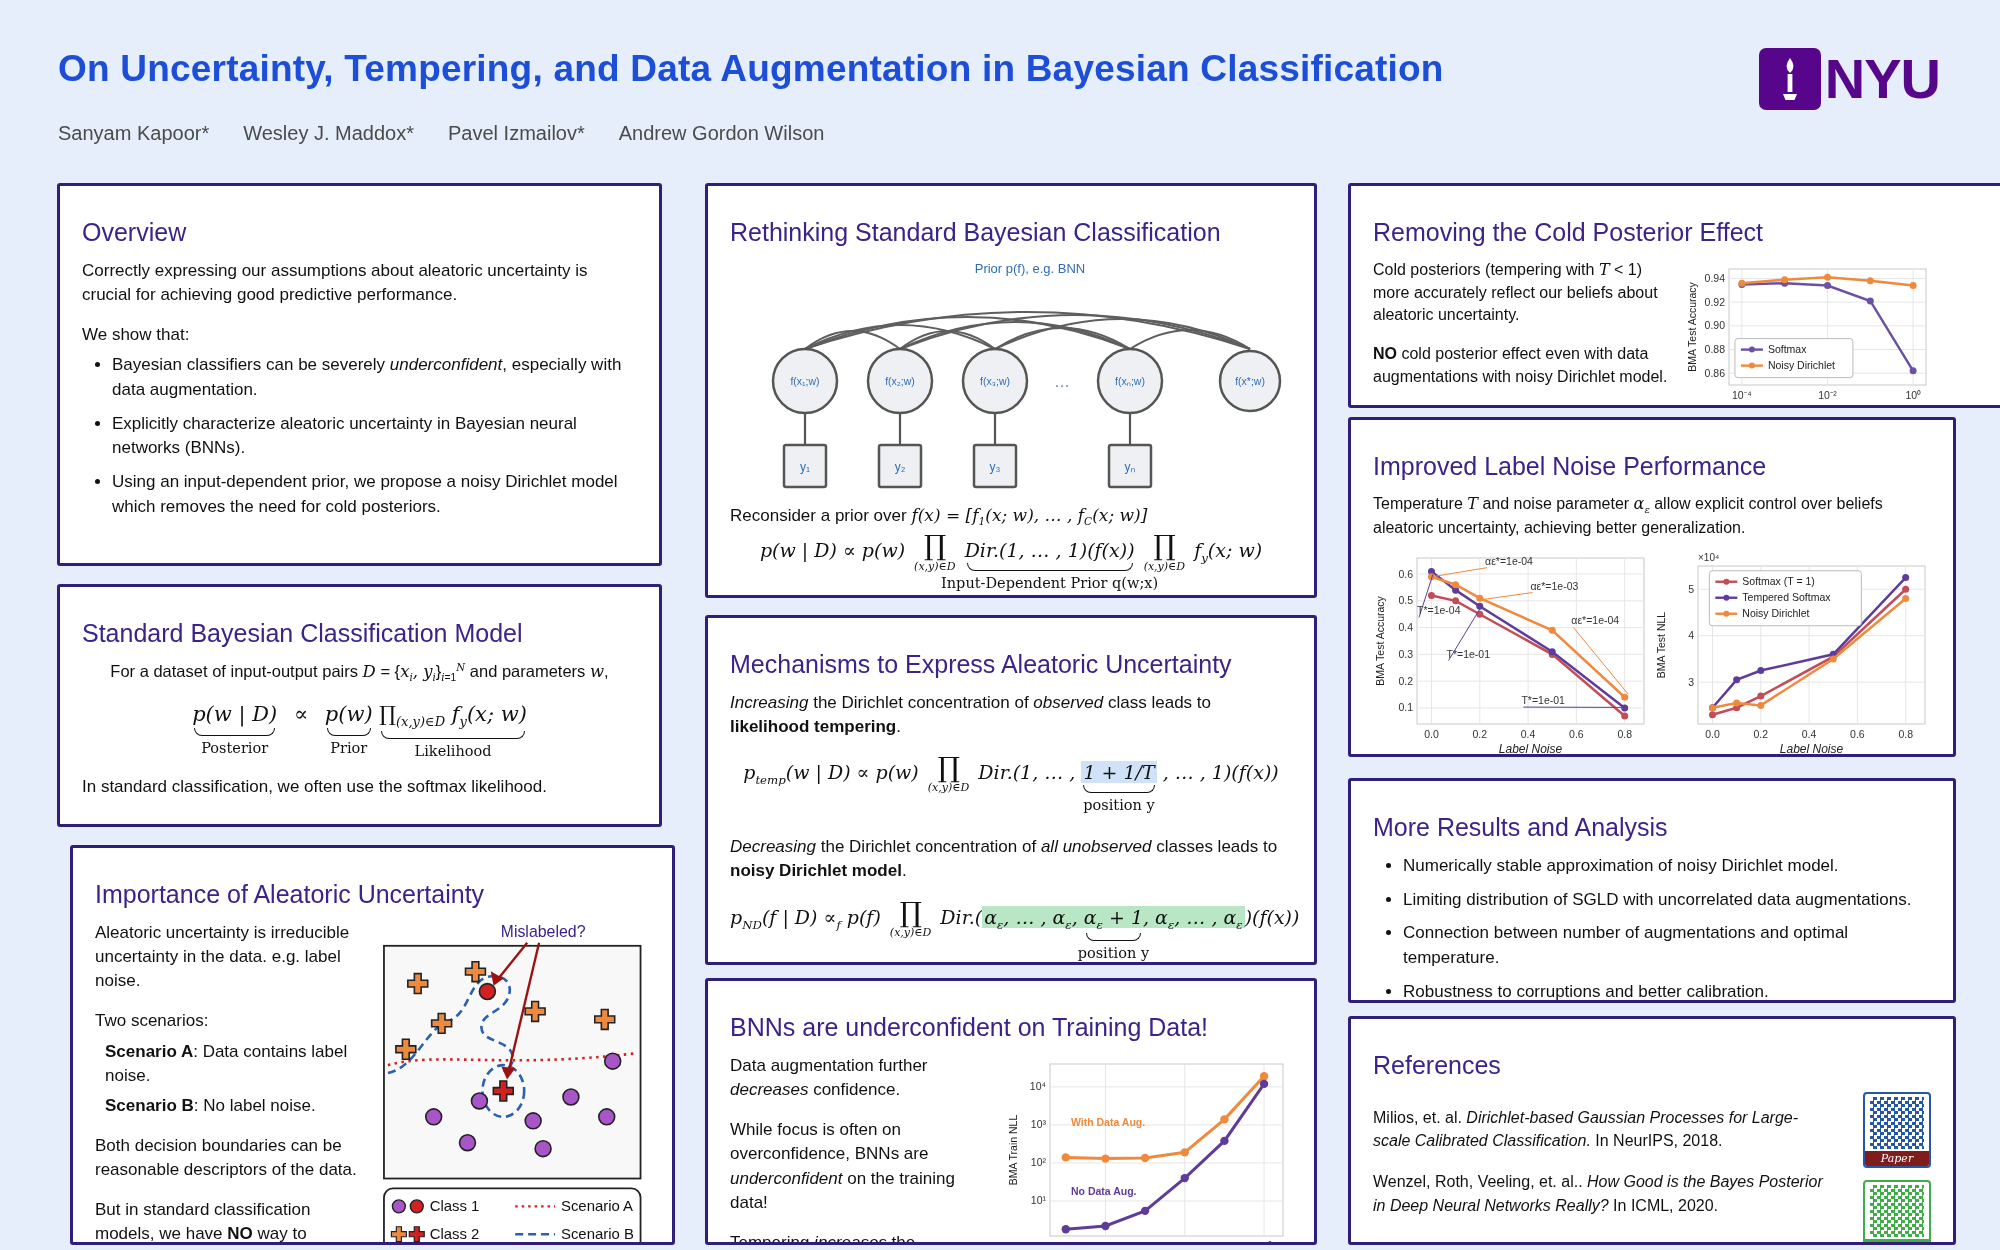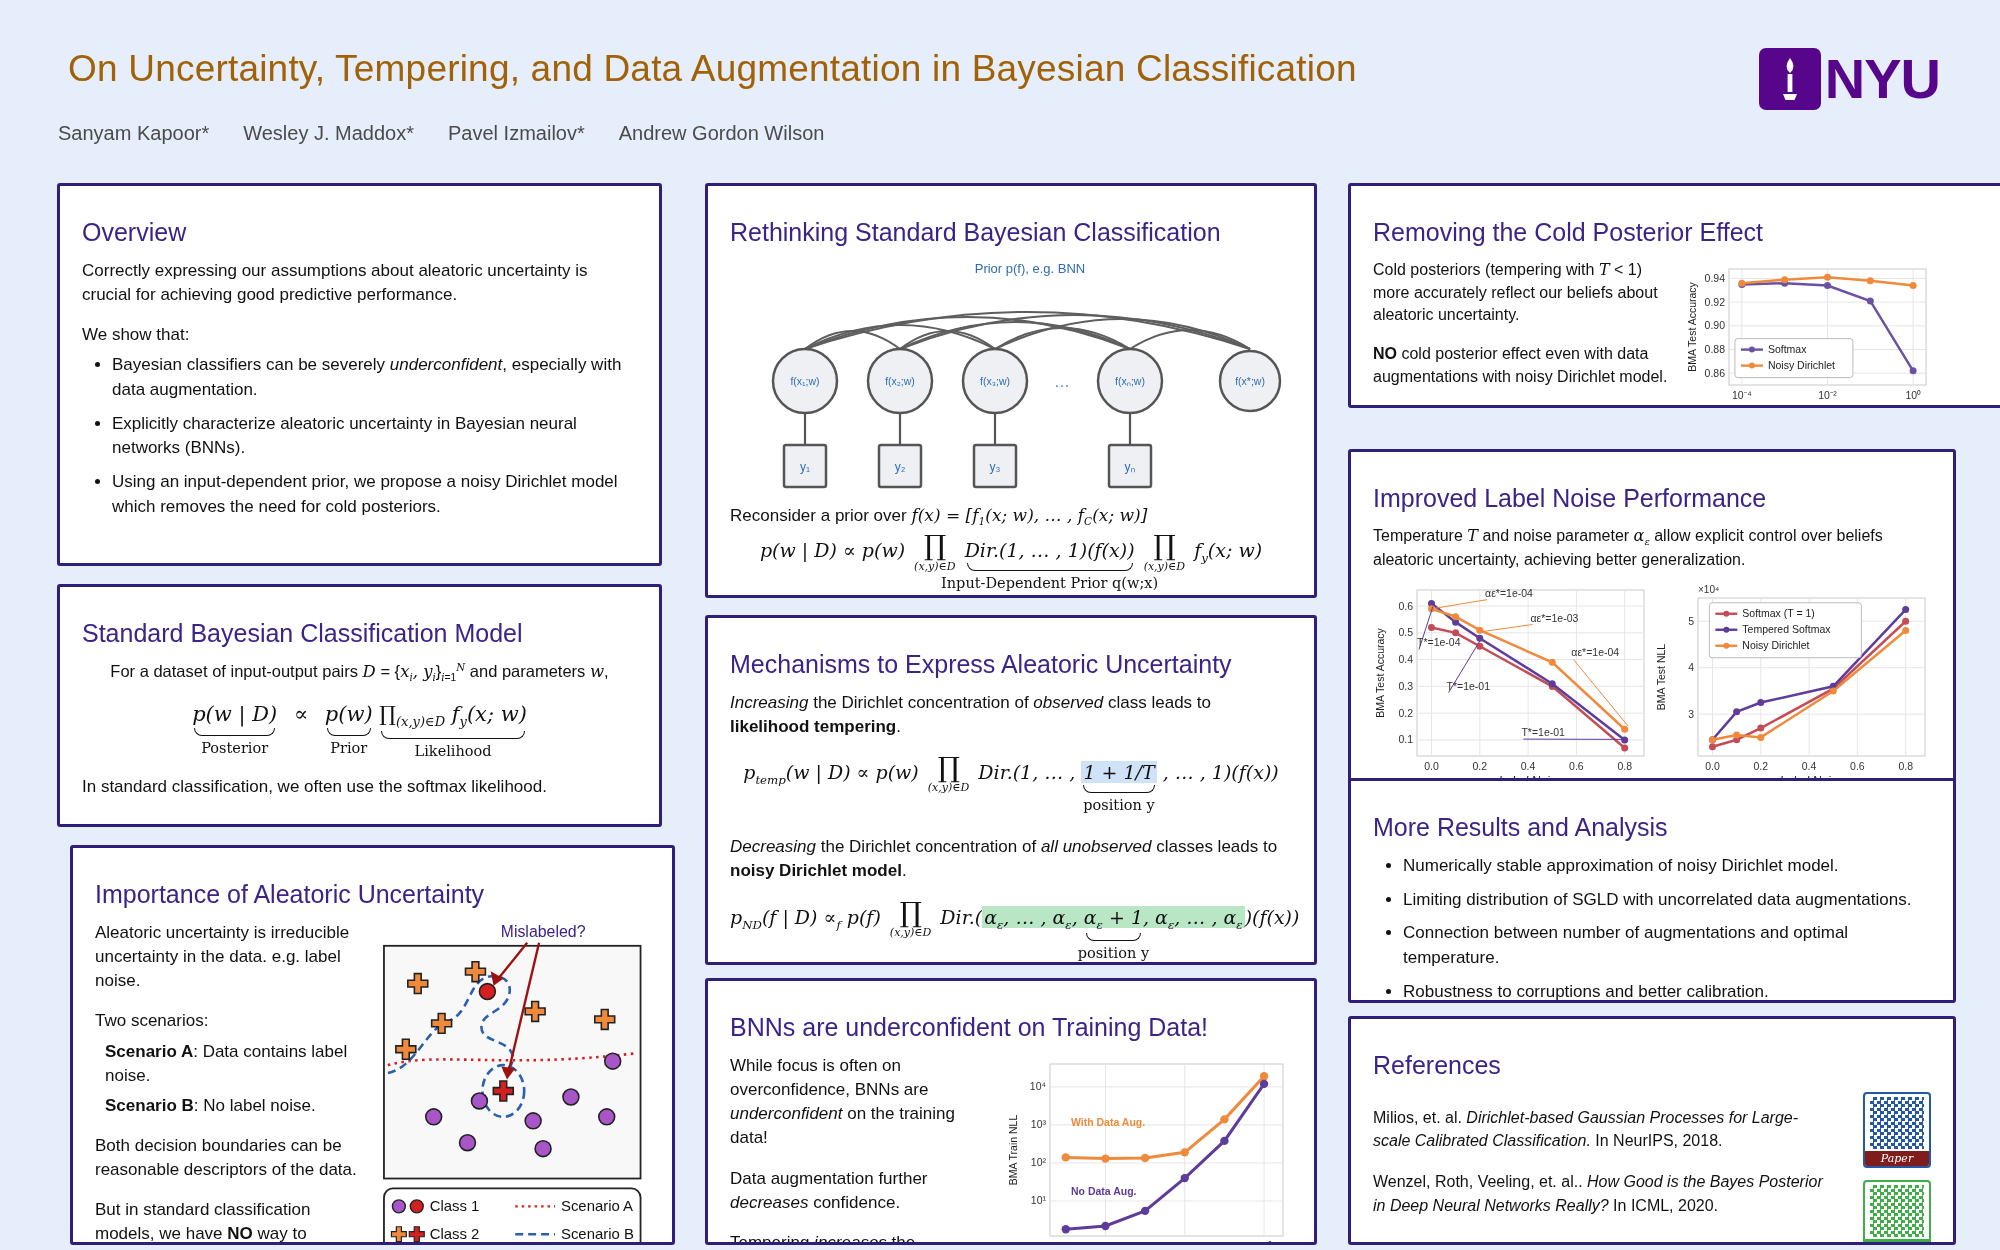--- a/index.html
+++ b/index.html
@@ -5,22 +5,22 @@
   html,body{margin:0;padding:0;}
   body{
     width:2000px;height:1250px;position:relative;
     background:#e5eefa;
     font-family:"Liberation Sans", sans-serif;
     color:#111;
     overflow:hidden;
   }
   
   .poster-title{
-    position:absolute;left:68px;top:48px;
-    font-size:37px;color:#a16207;font-weight:400;letter-spacing:.2px;
+    position:absolute;left:58px;top:48px;
+    font-size:37px;color:#1d4ed8;font-weight:700;letter-spacing:.2px;
   }
   .authors{position:absolute;left:58px;top:122px;font-size:20px;color:#4b4b4b;}
   .authors span{margin-right:34px;}
   .logo{position:absolute;right:60px;top:48px;display:flex;align-items:center;gap:4px;}
   .logo-text{font-size:56px;font-weight:bold;color:#57068c;letter-spacing:-1px;line-height:1;}
   
   .box{
     position:absolute;background:#ffffff;
     border:3px solid #2f1f7a;border-radius:3px;
     padding:28px 22px;box-sizing:border-box;overflow:hidden;
@@ -261,22 +261,22 @@
           <span class="psym">∏</span>
           <span class="plim">(x,y)∈D</span>
         </span> Dir.(</span><span class="hl-green"><span>α<sub>ε</sub>, … , α<sub>ε</sub>, </span><span class="fgroup"><span>α<sub>ε</sub> + 1</span><span class="fbrace"></span><span class="flabel">position y</span></span><span>, α<sub>ε</sub>, … , α<sub>ε</sub></span></span><span>)(f(x))</span>
   </div>
 </div>
 
 <div class="box" style="left:705px;top:978px;width:612px;height:267px;">
   <div class="box-title">BNNs are underconfident on Training Data!</div>
   <div class="row" style="gap:10px;">
     <div class="grow">
+      <p class="body-text">Data augmentation further <i>decreases</i> confidence.</p>
       <p class="body-text">While focus is often on overconfidence, BNNs are <i>underconfident</i> on the training data!</p>
-      <p class="body-text">Data augmentation further <i>decreases</i> confidence.</p>
       <p class="body-text">Tempering <i>increases</i> the confidence.</p>
     </div>
     <svg width="286" height="214">
         <rect x="44" y="10" width="233" height="172" fill="#ffffff" stroke="#c9c9c9" stroke-width="1"></rect>
         <line x1="99.44112774622286" y1="10" x2="99.44112774622286" y2="182" stroke="#e6e6e6"></line>
         <text x="99.44112774622286" y="196" text-anchor="middle" font-size="10.5" fill="#333">10⁻⁴</text>
         <line x1="178.7594495658963" y1="10" x2="178.7594495658963" y2="182" stroke="#e6e6e6"></line>
         <text x="178.7594495658963" y="196" text-anchor="middle" font-size="10.5" fill="#333">10⁻²</text>
         <line x1="258.0777713855697" y1="10" x2="258.0777713855697" y2="182" stroke="#e6e6e6"></line>
         <text x="258.0777713855697" y="196" text-anchor="middle" font-size="10.5" fill="#333">10⁰</text>
@@ -353,21 +353,21 @@
         <text x="82.91" y="94.1" font-size="10.5" fill="#222">Softmax</text>
         <line x1="55.91" y1="106.6" x2="77.91" y2="106.6" stroke="#ef8a3d" stroke-width="2.4"></line>
         <circle cx="66.91" cy="106.6" r="3" fill="#ef8a3d"></circle>
         <text x="82.91" y="110.1" font-size="10.5" fill="#222">Noisy Dirichlet</text>
         <text x="142.5" y="155" text-anchor="middle" font-size="12" fill="#222" font-style="italic" font-family="DejaVu Serif, serif">T</text>
         <text x="11" y="68" text-anchor="middle" font-size="10.5" fill="#222" transform="rotate(-90 11 68)">BMA Test Accuracy</text>
       </svg>
   </div>
 </div>
 
-<div class="box" style="left:1348px;top:449px;width:608px;height:340px;">
+<div class="box" style="left:1348px;top:417px;width:608px;height:340px;">
   <div class="box-title">Improved Label Noise Performance</div>
   <p class="body-text" style="font-size:16px;margin-bottom:8px;">Temperature <span class="m">T</span> and noise parameter <span class="m">α<sub>ε</sub></span> allow explicit control over beliefs aleatoric uncertainty, achieving better generalization.</p>
   <div class="row" style="justify-content:center;gap:4px;">
     <svg width="280" height="208">
         <rect x="44" y="10" width="227" height="166" fill="#ffffff" stroke="#c9c9c9" stroke-width="1"></rect>
         <line x1="58.48936170212766" y1="10" x2="58.48936170212766" y2="176" stroke="#e6e6e6"></line>
         <text x="58.48936170212766" y="190" text-anchor="middle" font-size="10.5" fill="#333">0.0</text>
         <line x1="106.7872340425532" y1="10" x2="106.7872340425532" y2="176" stroke="#e6e6e6"></line>
         <text x="106.7872340425532" y="190" text-anchor="middle" font-size="10.5" fill="#333">0.2</text>
         <line x1="155.08510638297872" y1="10" x2="155.08510638297872" y2="176" stroke="#e6e6e6"></line>

